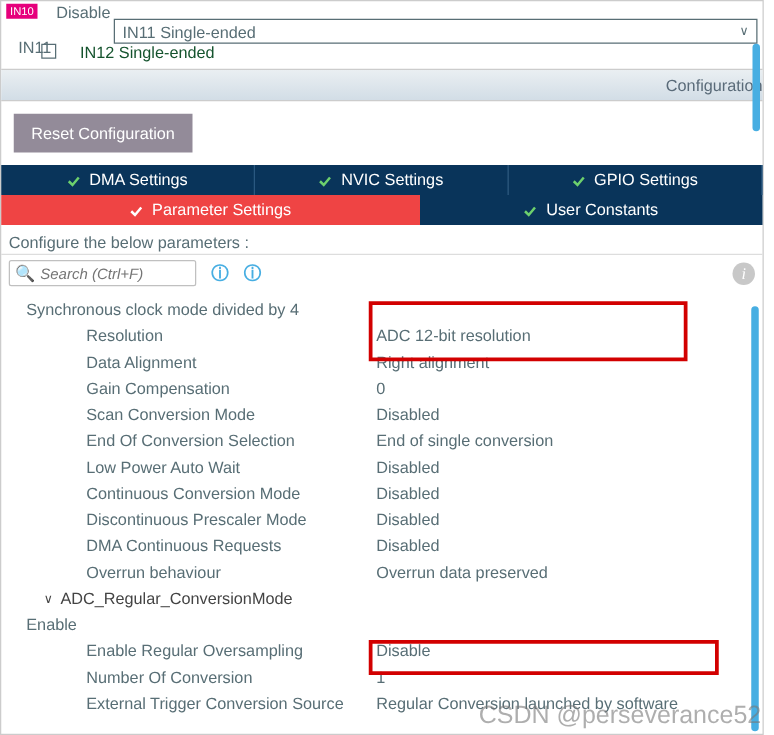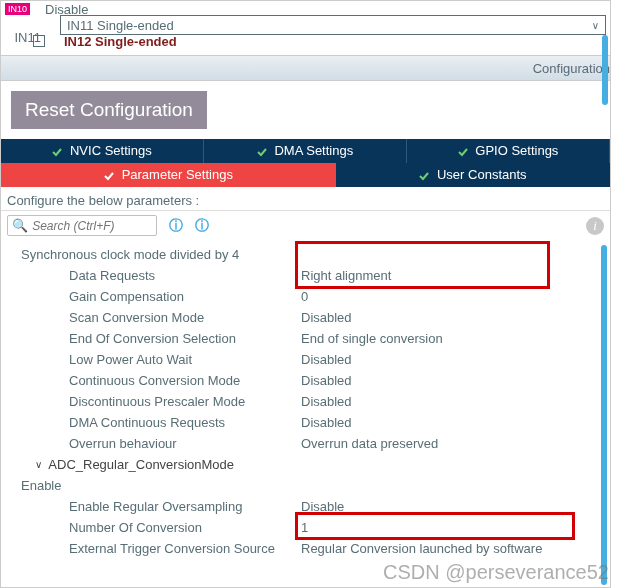--- a/index.html
+++ b/index.html
@@ -2,28 +2,28 @@
 <html><head>
 <meta charset="utf-8">
 <style>
   * { box-sizing: border-box; margin: 0; padding: 0; font-family: Arial, sans-serif; font-size: 13px; }
   body { width: 619px; height: 588px; background: #fff; overflow: hidden; position: relative; }
   .outer { border: 1px solid #ccc; width: 611px; height: 588px; position: relative; }
   .top-rows { padding: 0 4px; }
   .row { display: flex; align-items: center; height: 16px; gap: 15px; }
   .pin-label { width: 40px; text-align: right; padding-right: 4px; color: #586e75; margin-top: 24px; }
   .pin-tag { background: #e6007c; color: #fff; font-size: 9px; padding: 1px 3px; }
-  .select-box { flex: 1; border: 1px solid #586e75; height: 20px; display: flex; align-items: center; justify-content: space-between; padding: 0 6px; color: #586e75; }
+  .select-box { flex: 1; border: 1px solid #586e75; height: 20px; display: flex; align-items: center; justify-content: space-between; padding: 0 6px; color: #586e75; margin-left: 31px; }
   .select-txt { }
   .chevron { font-size: 10px; color: #586e75; }
   .checkbox-row { padding-left: 28px; }
   .cb { width: 12px; height: 12px; border: 1px solid #586e75; display: inline-block; vertical-align: middle; margin-right: 4px; }
-  .cb-label { color: #7f1d1d; font-weight: bold; }
+  .cb-label { color: #14532d; }
   .config-hdr { background: linear-gradient(#eaeff2,#d2dde6); text-align: right; height: 26px; line-height: 26px; color: #5a6b79; border-top: 1px solid #ccc; border-bottom: 1px solid #ccc; margin-top: 6px; }
-  .reset-btn { background: #938b99; color: #fff; border: none; padding: 8px 14px; margin: 10px; font-size: 19px; cursor: pointer; }
+  .reset-btn { background: #938b99; color: #fff; border: none; padding: 8px 14px; margin: 10px; font-size: 13px; cursor: pointer; }
   .tab-row { display: flex; }
   .tab { flex: 1; text-align: center; height: 24px; line-height: 24px; color: #fff; font-size: 13px; }
   .tab-dark { background: #09345a; border-right: 1px solid #2a5880; }
   .tab-row2 { display: flex; }
   .tab-blue { background: #ef4444; }
   .tab-navy { background: #09345a; }
   .tab svg { vertical-align: middle; margin-right: 4px; }
   .cfg-label { padding: 6px 6px 2px; color: #586e75; border-bottom: 1px solid #ddd; }
   .search-row { display: flex; align-items: center; padding: 4px 6px; gap: 12px; color: #999; }
   .search-bx { display: flex; align-items: center; border: 1px solid #c0c0c0; border-radius: 2px; padding: 2px 4px; width: 150px; }
@@ -71,27 +71,27 @@
 
   <div class="config-hdr">Configuration</div>
 
   <button class="reset-btn">Reset Configuration</button>
 
   <div class="tab-row">
     <div class="tab tab-dark">
       <svg class="check-ico" viewBox="0 0 10 10">
           <path d="M1 5 L4 8 L9 2" stroke="#6dd06d" stroke-width="2" fill="none"></path>
         </svg>
-      <span>NVIC Settings</span>
+      <span>DMA Settings</span>
     </div>
     <div class="tab tab-dark">
       <svg class="check-ico" viewBox="0 0 10 10">
           <path d="M1 5 L4 8 L9 2" stroke="#6dd06d" stroke-width="2" fill="none"></path>
         </svg>
-      <span>DMA Settings</span>
+      <span>NVIC Settings</span>
     </div>
     <div class="tab tab-dark">
       <svg class="check-ico" viewBox="0 0 10 10">
           <path d="M1 5 L4 8 L9 2" stroke="#6dd06d" stroke-width="2" fill="none"></path>
         </svg>
       <span>GPIO Settings</span>
     </div>
   </div>
   <div class="tab-row2">
     <div class="tab tab-blue" style="flex:1.1">
@@ -118,21 +118,25 @@
     <span class="nav-arr">ⓘ</span>
     <span class="nav-arr">ⓘ</span>
     <div class="info-i">i</div>
   </div>
 
   <div class="params" id="params-container">
   <div class="param-row">
         <div class="p-val">Synchronous clock mode divided by 4</div>
       </div>
       <div class="param-row">
-        <div class="p-name">Data Requests</div>
+        <div class="p-name">Resolution</div>
+        <div class="p-val">ADC 12-bit resolution</div>
+      </div>
+      <div class="param-row">
+        <div class="p-name">Data Alignment</div>
         <div class="p-val">Right alignment</div>
       </div>
       <div class="param-row">
         <div class="p-name">Gain Compensation</div>
         <div class="p-val">0</div>
       </div>
       <div class="param-row">
         <div class="p-name">Scan Conversion Mode</div>
         <div class="p-val">Disabled</div>
       </div>

